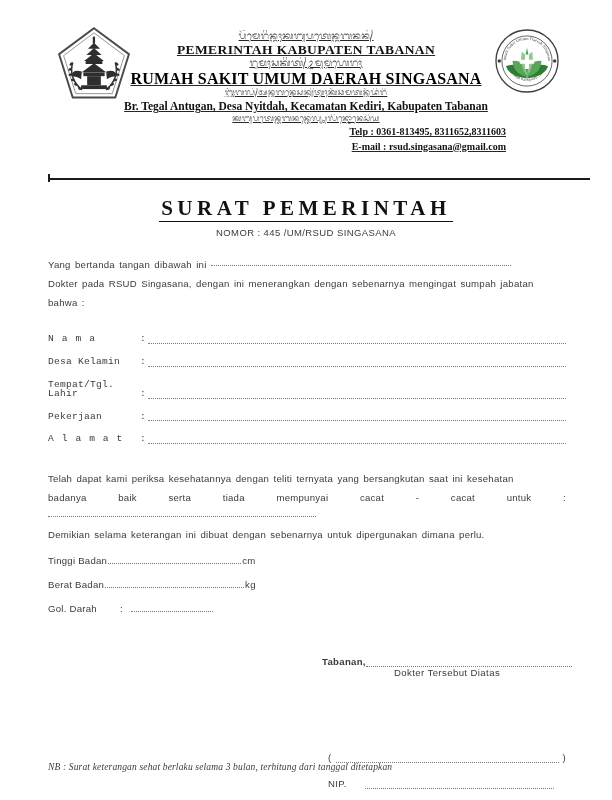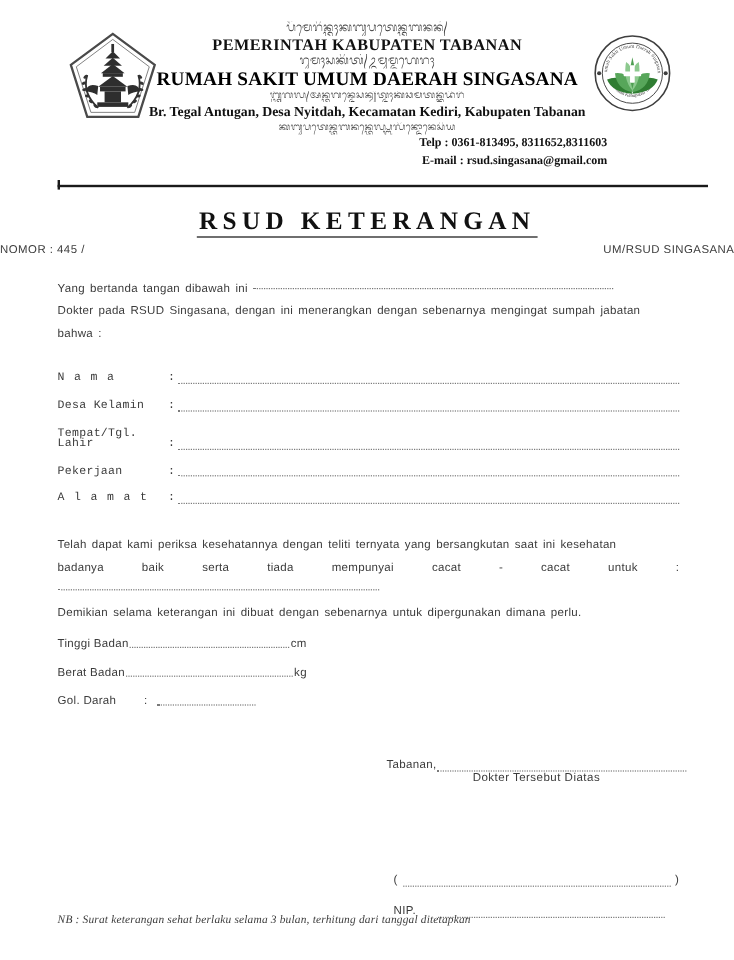--- a/index.html
+++ b/index.html
@@ -38,22 +38,23 @@
     height: 76px;
   }
   .logo-right {
     position: absolute;
     right: 52px;
     top: 28px;
     width: 66px;
     height: 66px;
   }
   .head-lines {
-    margin: 0 auto;
+    margin: 12px auto;
     width: 400px;
+    text-decoration: underline;
   }
   .bali-script {
     font-family: "DejaVu Sans", sans-serif;
     font-size: 10px;
     line-height: 1.15;
     color: #3a3a3a;
     letter-spacing: .3px;
     white-space: nowrap;
     overflow: hidden;
   }
@@ -124,21 +125,21 @@
     border-bottom: 1.5px solid #111;
     padding: 0 2px 1px 2px;
     line-height: 1.15;
   }
   .nomor-row {
     margin-top: 5px;
     font-size: 9.5px;
     letter-spacing: .4px;
     color: #3b3b3b;
     display: flex;
-    justify-content: space-between;
+    justify-content: center;
   }
 
   
   .body-area {
     padding: 0 46px 0 48px;
     margin-top: 18px;
     font-size: 9.6px;
     color: #3b3b3b;
     letter-spacing: .25px;
   }
@@ -214,20 +215,21 @@
     letter-spacing: .3px;
   }
   .sign-inner {
     width: 250px;
     margin-left: auto;
   }
   .sign-place {
     display: flex;
     align-items: flex-end;
     gap: 0;
+    font-weight: bold;
   }
   .sign-place .dots {
     flex: 1 1 auto;
     border-bottom: 1.5px dotted #7a7a7a;
     height: 6px;
   }
   .sign-role {
     text-align: center;
     margin-top: 0;
     letter-spacing: .4px;
@@ -362,21 +364,21 @@
       <div class="contact">E-mail : rsud.singasana@gmail.com</div>
     </div>
   </div>
 
   <div class="rule-wrap">
     <span class="rule-tick"></span>
     <span class="rule"></span>
   </div>
 
   <div class="title-block">
-    <div class="doc-title">RSUD KETERANGAN</div>
+    <div class="doc-title">SURAT PEMERINTAH</div>
     <div class="nomor-row">
       <span>NOMOR : 445 /</span>
       <span>UM/RSUD SINGASANA</span>
     </div>
   </div>
 
   <div class="body-area">
 
     <div class="para">
       <span>Yang bertanda  tangan  dibawah  ini</span>

